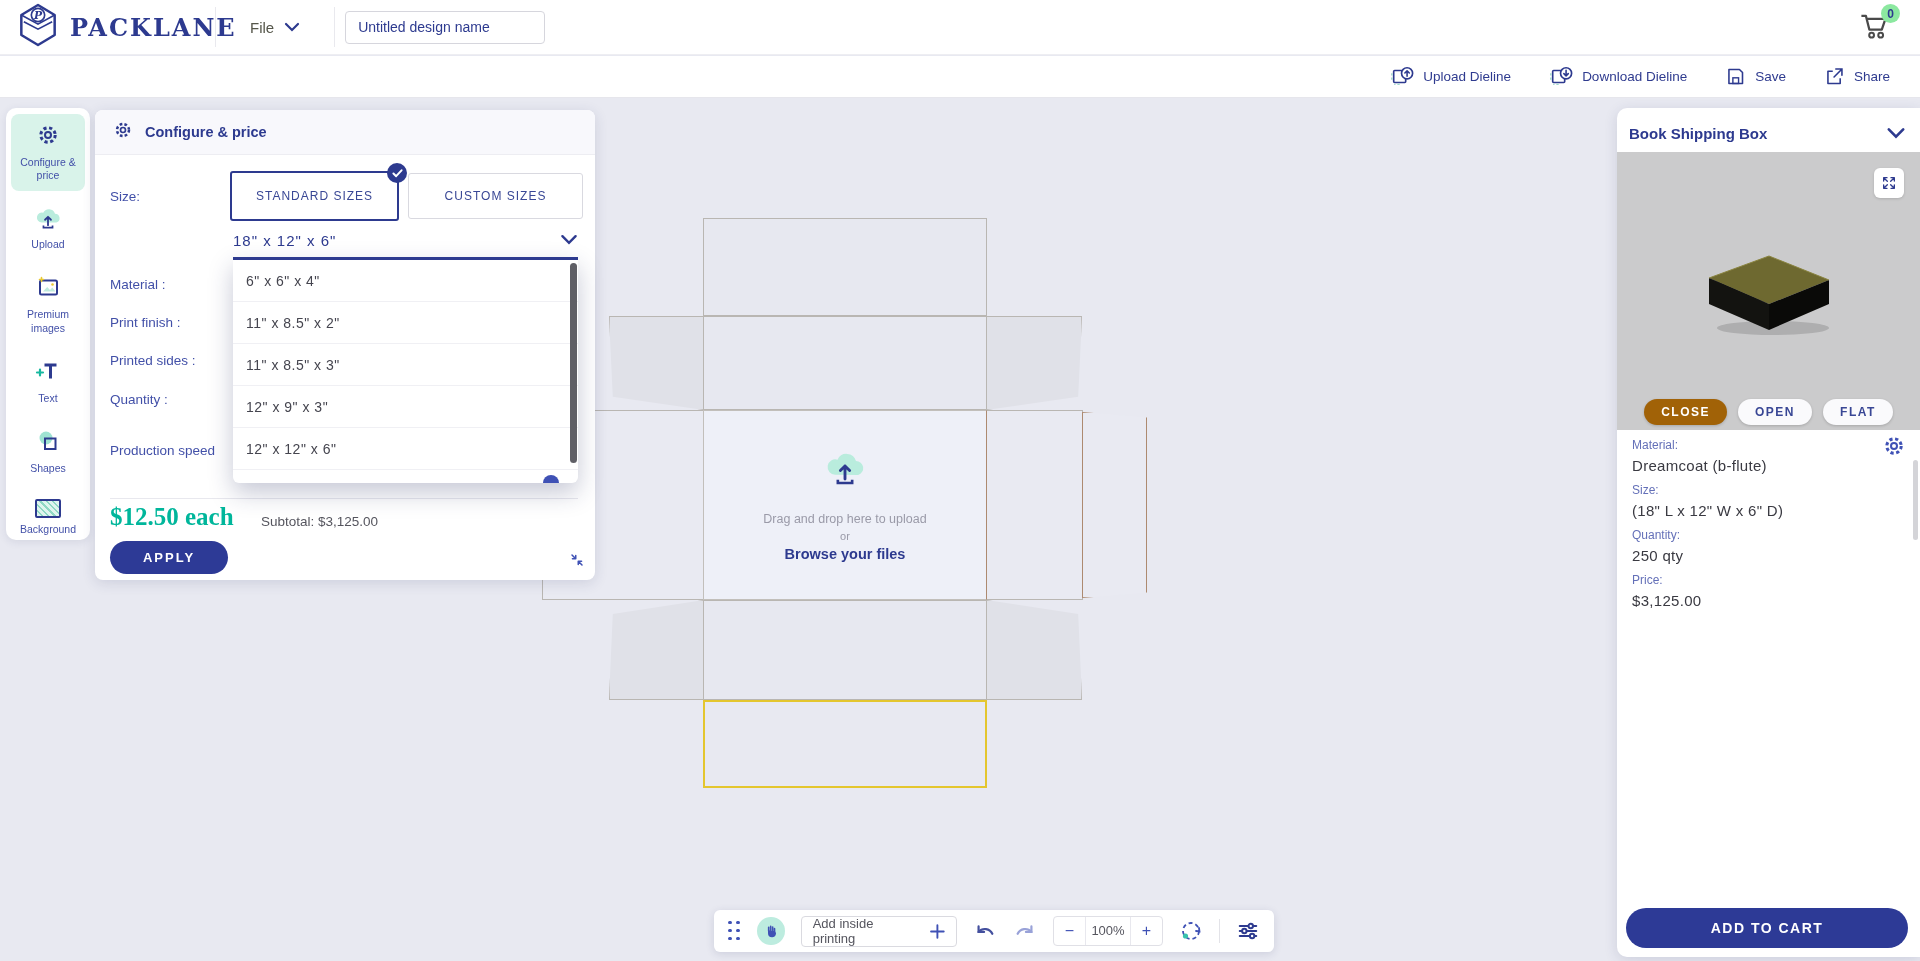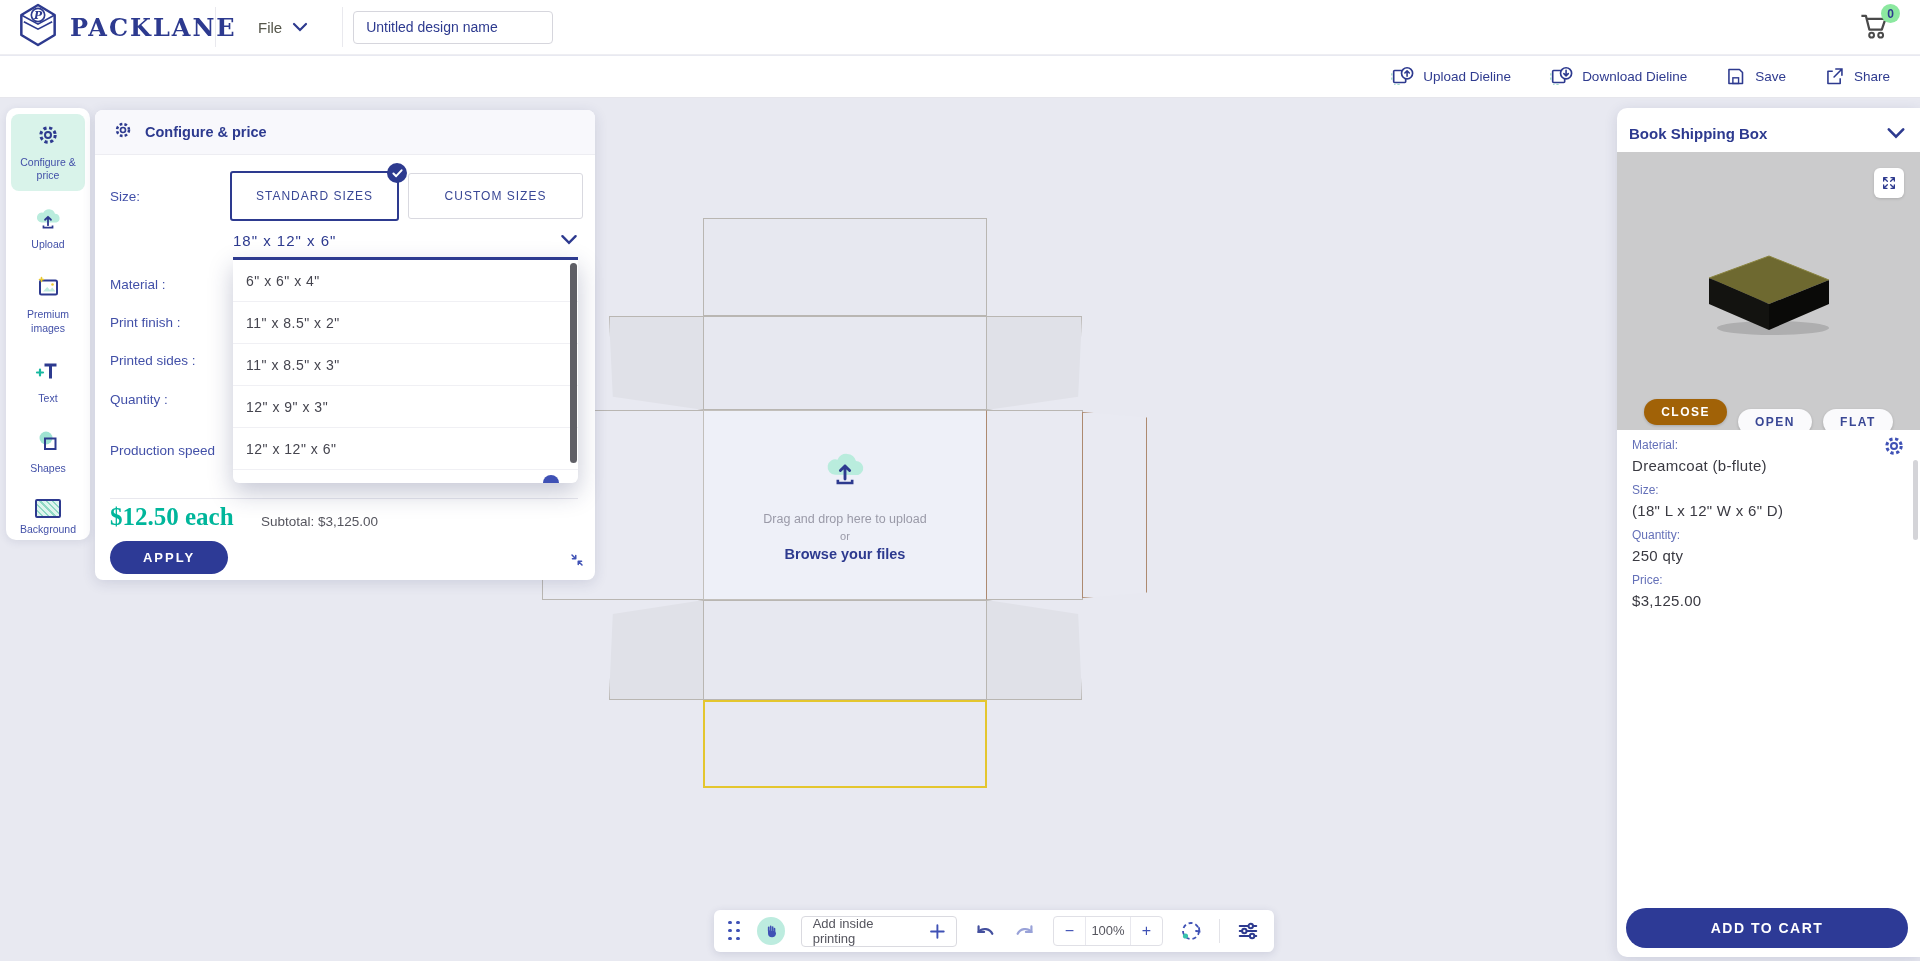--- a/index.html
+++ b/index.html
@@ -5,21 +5,21 @@
   * { margin:0; padding:0; box-sizing:border-box; }
   html,body { width:1920px; height:961px; font-family:"Liberation Sans", sans-serif; background:#e8e9f1; overflow:hidden; }
   #app { position:relative; width:1920px; height:961px; background:#e8e9f1; }
 
   
   .topbar { position:absolute; left:0; top:0; width:1920px; height:55px; background:#fff; border-bottom:1px solid #eeeef2; z-index:40; display:flex; align-items:center; }
   .logo-wrap { display:flex; align-items:center; gap:12px; padding-left:18px; width:215px; }
   .brand-text { font-family:"DejaVu Serif", serif; font-weight:bold; font-size:24px; letter-spacing:2px; color:#2d3a8f; }
   .tb-sep { width:1px; height:40px; background:#e9e9ee; }
   .file-menu { display:flex; align-items:center; gap:10px; padding:0 34px; cursor:pointer; }
-  .file-label { font-size:15px; color:#55564a;margin-left:8px; }
+  .file-label { font-size:15px; color:#55564a; }
   .name-input { margin-left:10px; width:200px; height:33px; border:1px solid #d6d6dd; border-radius:4px; padding:0 12px; font-size:14px; color:#2d3a8f; font-family:"Liberation Sans",sans-serif; background:#fff; }
   .cart-wrap { position:absolute; right:22px; top:8px; width:40px; height:40px; cursor:pointer; }
   .cart-badge { position:absolute; right:-2px; top:-4px; width:19px; height:19px; background:#8ce8a0; border-radius:50%; font-size:12px; font-weight:bold; color:#2d3a8f; display:flex; align-items:center; justify-content:center; }
 
   
   .actionbar { position:absolute; left:0; top:56px; width:1920px; height:42px; background:#fff; border-bottom:1px solid #e6e6ec; z-index:39; display:flex; align-items:center; justify-content:flex-end; padding-right:30px; gap:38px; }
   .action-item { display:flex; align-items:center; gap:9px; cursor:pointer; }
   .action-item span { font-size:13.5px; color:#2f3b8f; }
 
   
@@ -64,21 +64,21 @@
 
   
   .preview-panel { position:absolute; right:0; top:108px; width:303px; height:849px; background:#fff; border-radius:10px 0 0 10px; box-shadow:0 3px 14px rgba(40,50,100,.14); z-index:30; }
   .pv-header { height:44px; display:flex; align-items:center; justify-content:space-between; padding:7px 14px 0 12px; }
   .pv-title { font-size:15px; font-weight:bold; color:#2d3a8f; }
   .pv-stage { position:absolute; left:0; top:44px; width:303px; height:278px; background:#cbcbcc; overflow:hidden; }
   .expand-btn { position:absolute; right:16px; top:16px; width:30px; height:30px; background:#fff; border-radius:6px; display:flex; align-items:center; justify-content:center; cursor:pointer; box-shadow:0 1px 3px rgba(0,0,0,.15); }
   .view-btns { position:absolute; left:0; top:247px; width:303px; display:flex; justify-content:center; gap:11px; }
   .vbtn { height:26px; padding:0 17px; border-radius:14px; font-size:12px; font-weight:bold; letter-spacing:1.5px; border:none; cursor:pointer; font-family:"Liberation Sans",sans-serif; box-shadow:0 1px 3px rgba(0,0,0,.18); }
   .vbtn.on { background:#a16207; color:#fff; }
-  .vbtn.off { background:#fafafc; color:#394795;margin-top:10px; }
+  .vbtn.off { background:#fafafc; color:#394795; }
   .pv-details { position:absolute; left:15px; top:330px; width:250px; }
   .pv-dl { font-size:12px; color:#6470b8; margin-bottom:5px; }
   .pv-dv { font-size:15px; color:#3a3a42; margin-bottom:9px; letter-spacing:.3px; }
   .pv-gear { position:absolute; right:14px; top:326px; cursor:pointer; }
   .pv-scrollhint { position:absolute; right:2px; top:352px; width:5px; height:80px; background:#d4d4d8; border-radius:3px; }
   .cart-btn { position:absolute; left:9px; bottom:9px; width:282px; height:40px; background:#2d3a96; border:none; border-radius:21px; color:#fff; font-size:14px; font-weight:bold; letter-spacing:1.5px; cursor:pointer; font-family:"Liberation Sans",sans-serif; }
 
   
   .btoolbar { position:absolute; left:714px; top:910px; width:560px; height:42px; background:#fff; border-radius:6px; box-shadow:0 2px 8px rgba(40,50,100,.14); z-index:30; display:flex; align-items:center; padding:0 14px; gap:16px; }
   .dots { display:grid; grid-template-columns:repeat(2,5px); grid-template-rows:repeat(3,5px); gap:3px; cursor:grab; }

